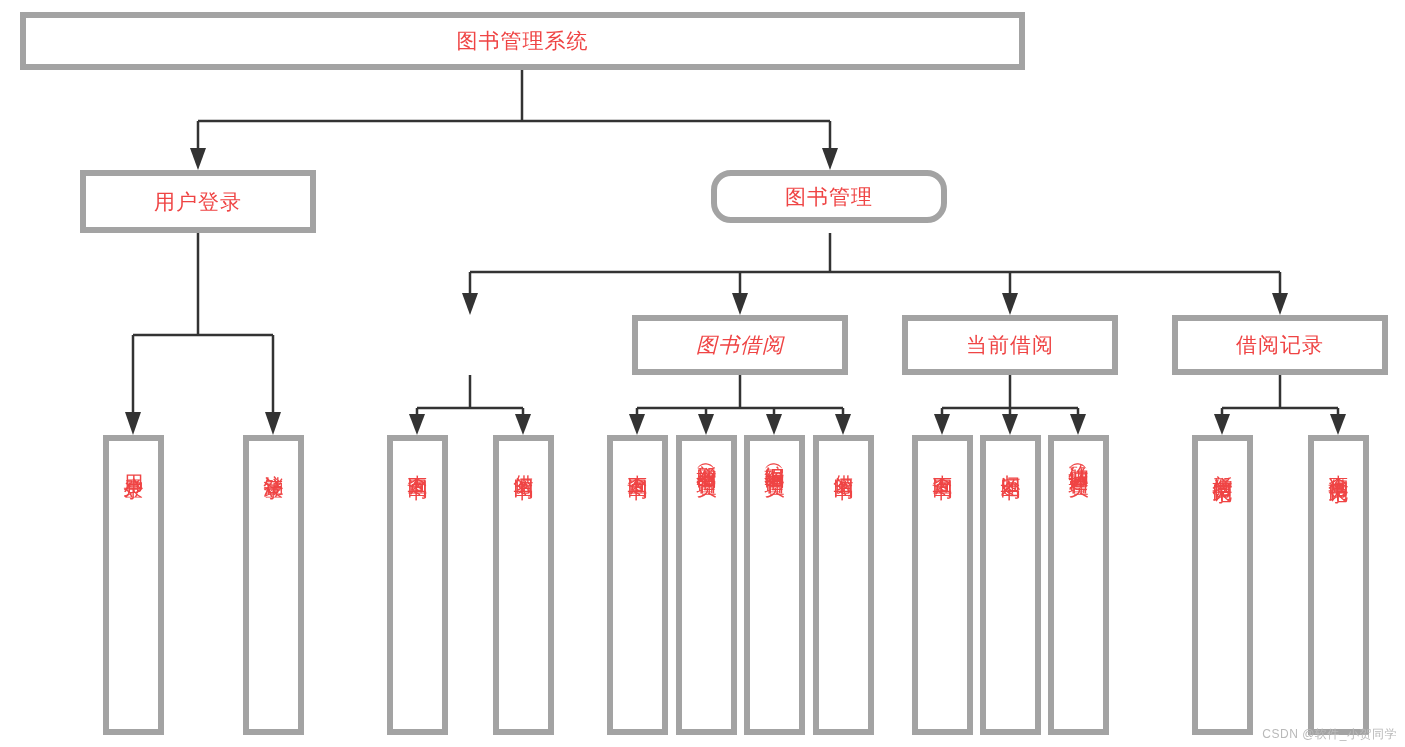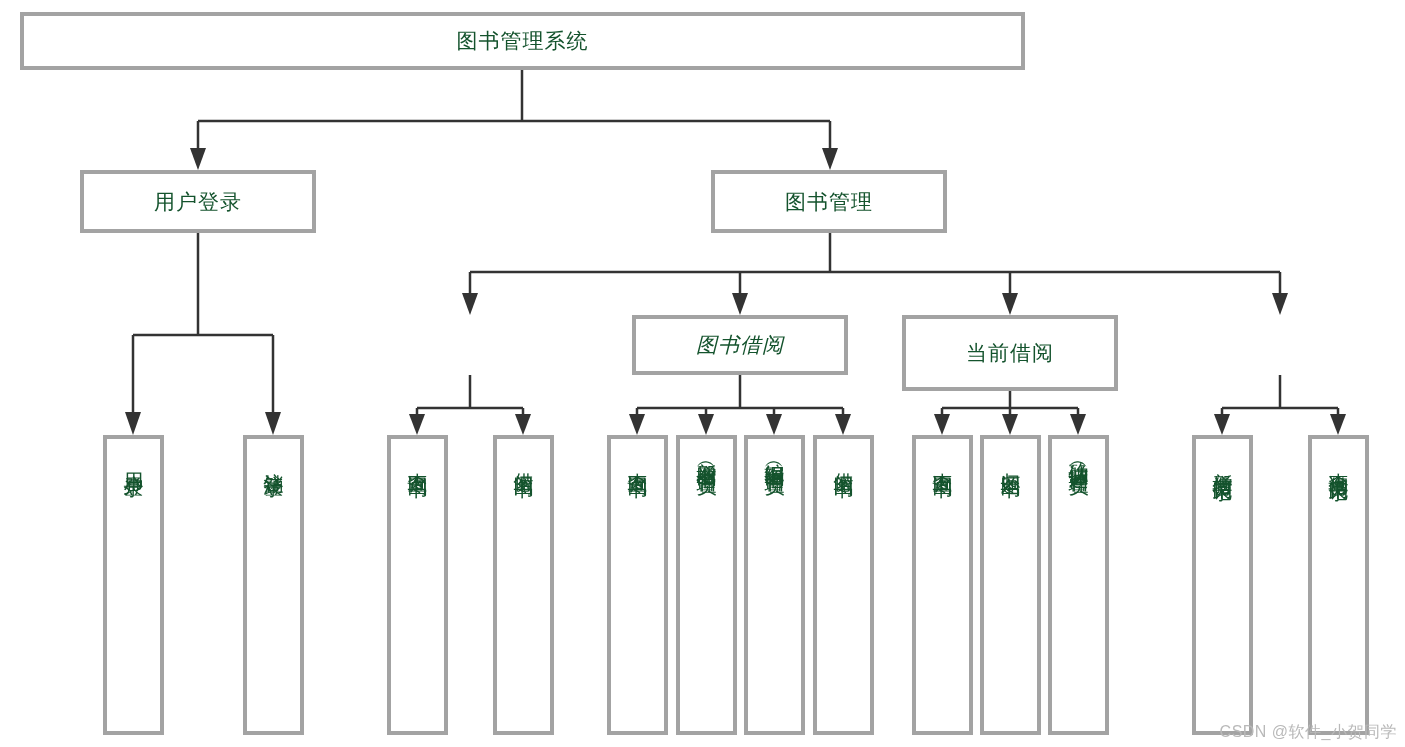--- a/index.html
+++ b/index.html
@@ -14,26 +14,26 @@
   #canvas {
     position: relative;
     width: 1405px;
     height: 747px;
     background: #ffffff;
     overflow: hidden;
   }
   .node {
     position: absolute;
     box-sizing: border-box;
-    border: 4px solid #a3a3a3;
+    border: 6px solid #a3a3a3;
     background: #ffffff;
     display: flex;
     align-items: center;
     justify-content: center;
-    color: #14532d;
+    color: #ef4444;
   }
   .node.horiz {
     font-size: 21px;
     letter-spacing: 1px;
     line-height: 1.2;
     text-align: center;
   }
   .node.root {
     font-size: 21px;
   }
@@ -65,21 +65,21 @@
     fill: none;
     stroke-linecap: butt;
   }
   .arrow-head {
     fill: #333333;
   }
   #watermark {
     position: absolute;
     right: 8px;
     bottom: 4px;
-    font-size: 16px;
+    font-size: 12px;
     color: #b9b9b9;
     letter-spacing: 0.5px;
     white-space: nowrap;
     font-family: "Liberation Sans", "DejaVu Sans", sans-serif;
   }
 </style>
 </head>
 <body>
 
 <div id="canvas">
@@ -150,29 +150,32 @@
     <polygon class="arrow-head" points="1330,414 1346,414 1338,435"></polygon>
   </svg>
 
   <div class="node horiz root" style="left:20px; top:12px; width:1005px; height:58px;">
     <span>图书管理系统</span>
   </div>
 
   <div class="node horiz" style="left:80px; top:170px; width:236px; height:63px;">
     <span>用户登录</span>
   </div>
-  <div class="node horiz" style="left:711px; top:170px; width:236px; height:63px;">
+  <div class="node horiz" style="left:711px; top:170px; width:236px; height:53px;border-radius:20px;">
     <span>图书管理</span>
   </div>
 
   <div class="node horiz" style="left:632px; top:315px; width:216px; height:60px;font-style:italic;">
     <span>图书借阅</span>
   </div>
-  <div class="node horiz" style="left:902px; top:315px; width:216px; height:76px;">
+  <div class="node horiz" style="left:902px; top:315px; width:216px; height:60px;">
     <span>当前借阅</span>
+  </div>
+  <div class="node horiz" style="left:1172px; top:315px; width:216px; height:60px;">
+    <span>借阅记录</span>
   </div>
 
   <div class="node leaf" style="left:103px; top:435px; width:61px; height:300px;">
     <span>用户登录</span>
   </div>
   <div class="node leaf" style="left:243px; top:435px; width:61px; height:300px;">
     <span>注销登录</span>
   </div>
 
   <div class="node leaf" style="left:387px; top:435px; width:61px; height:300px;">

